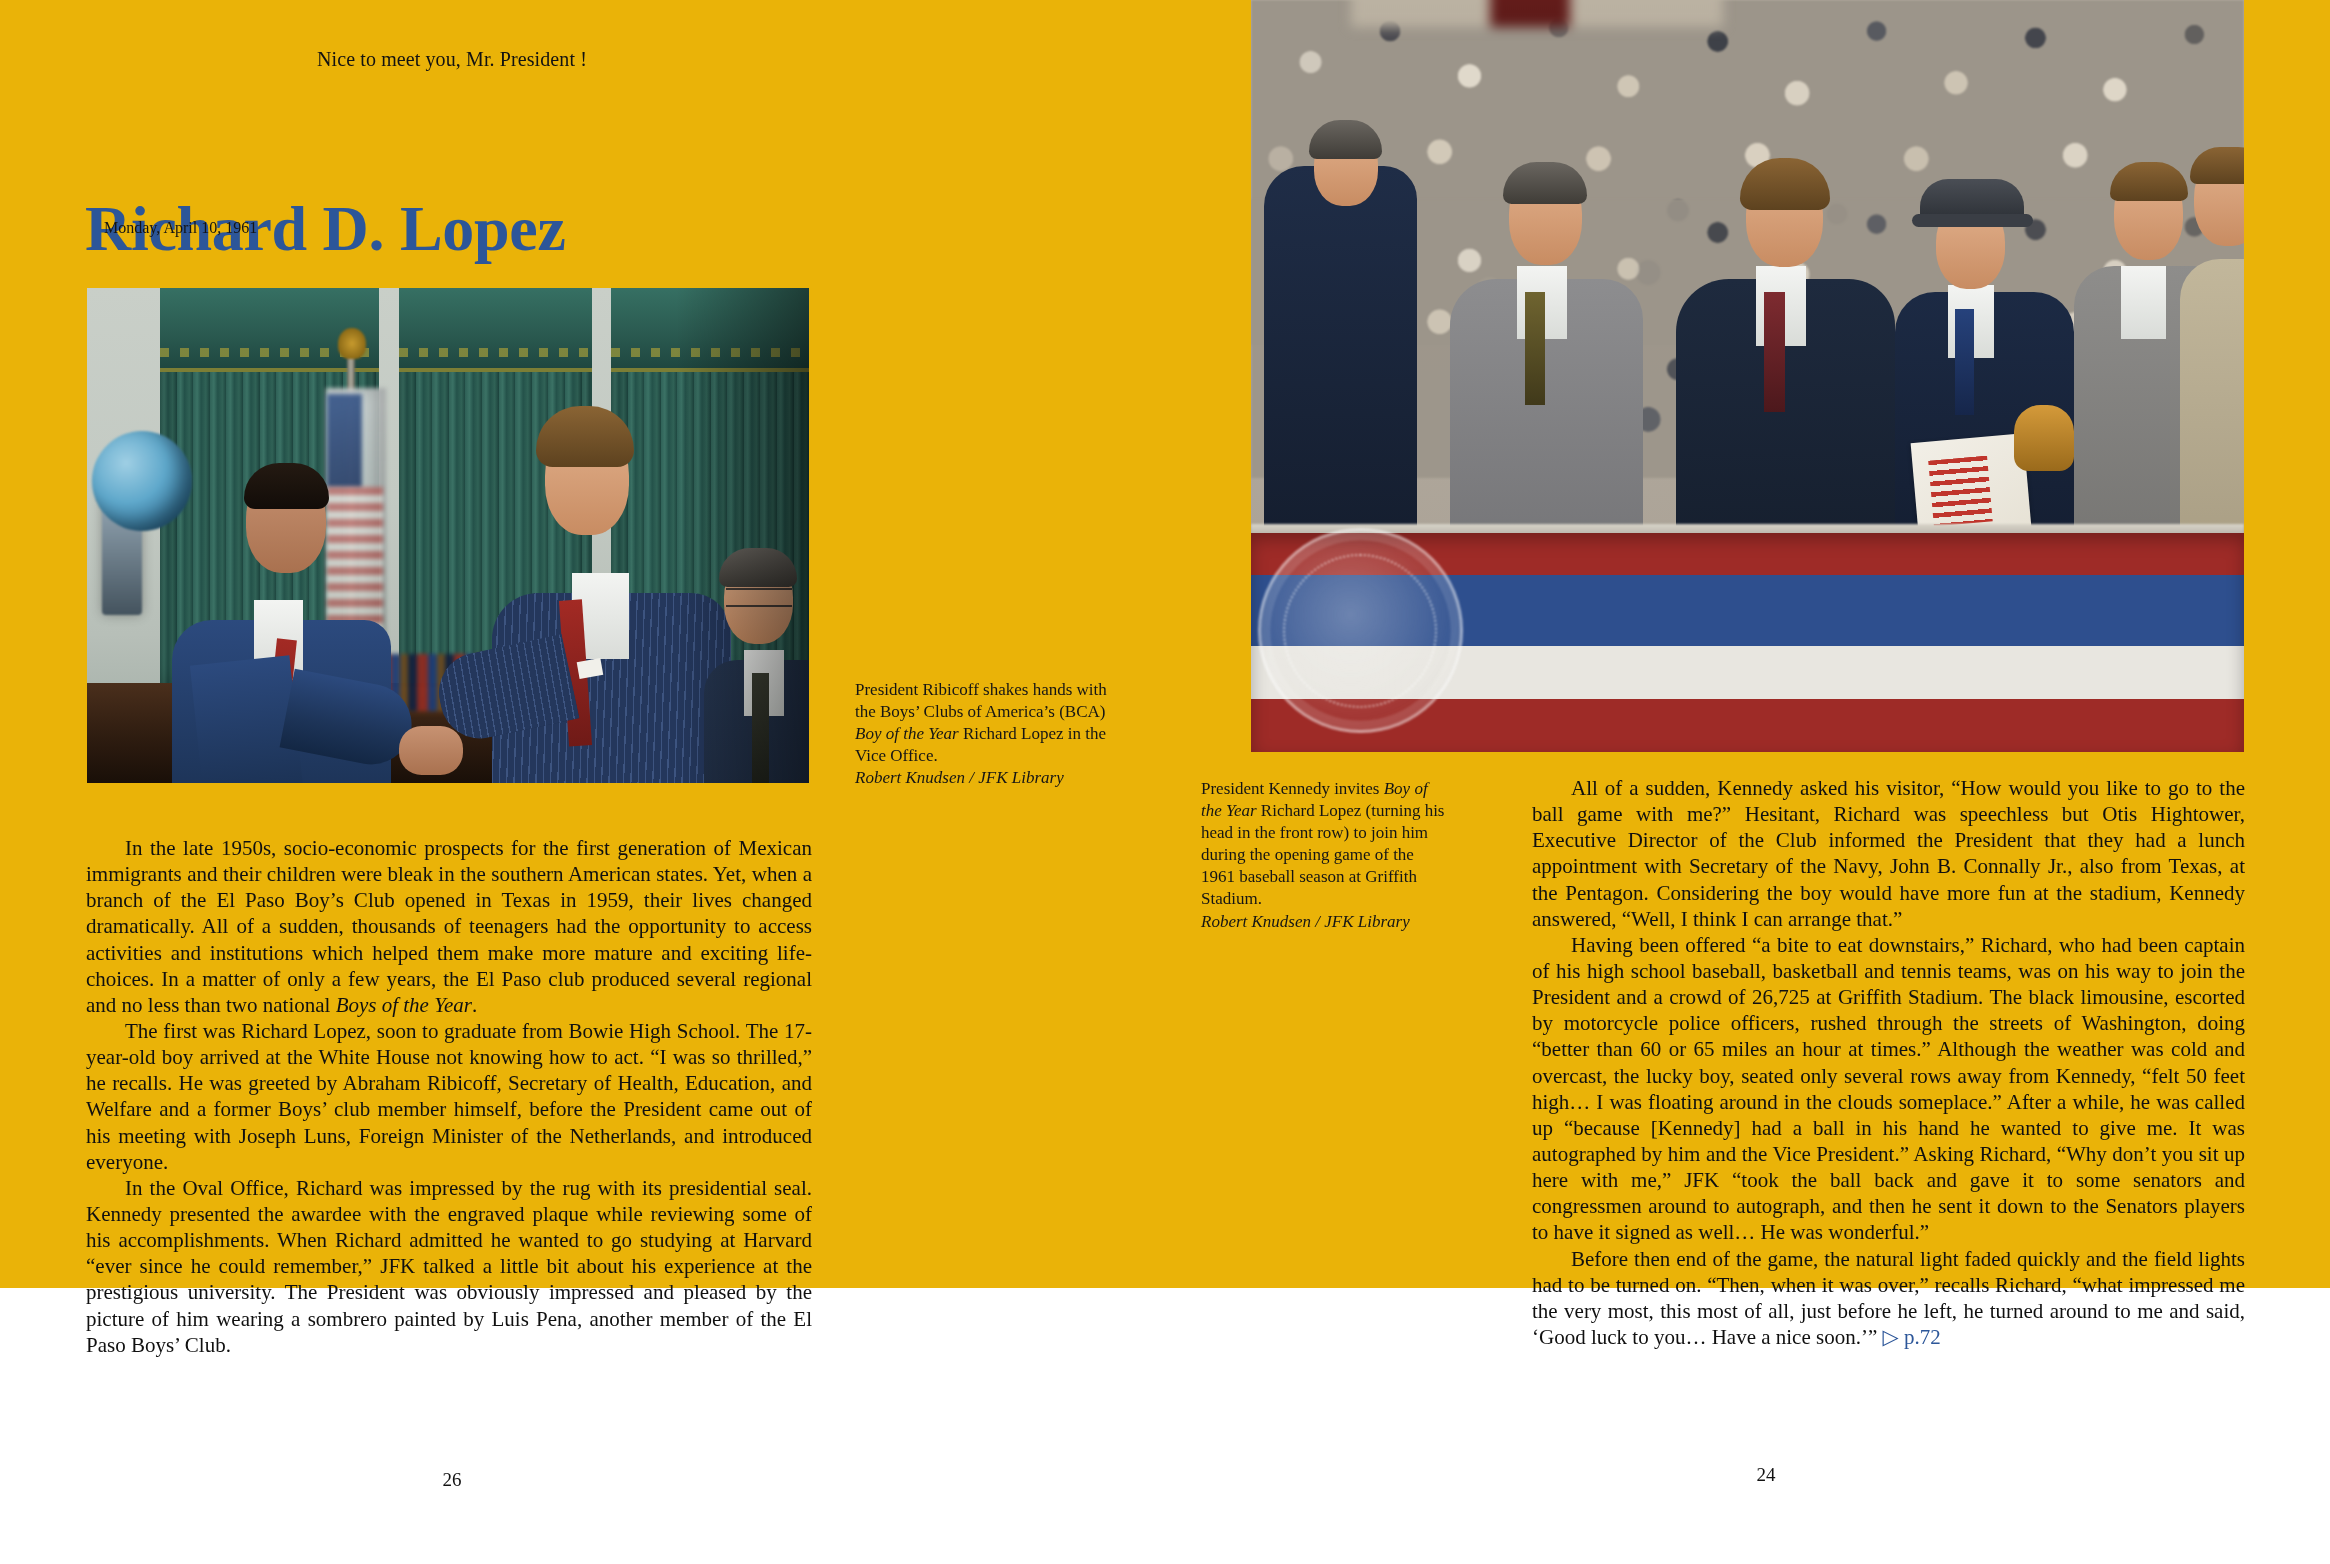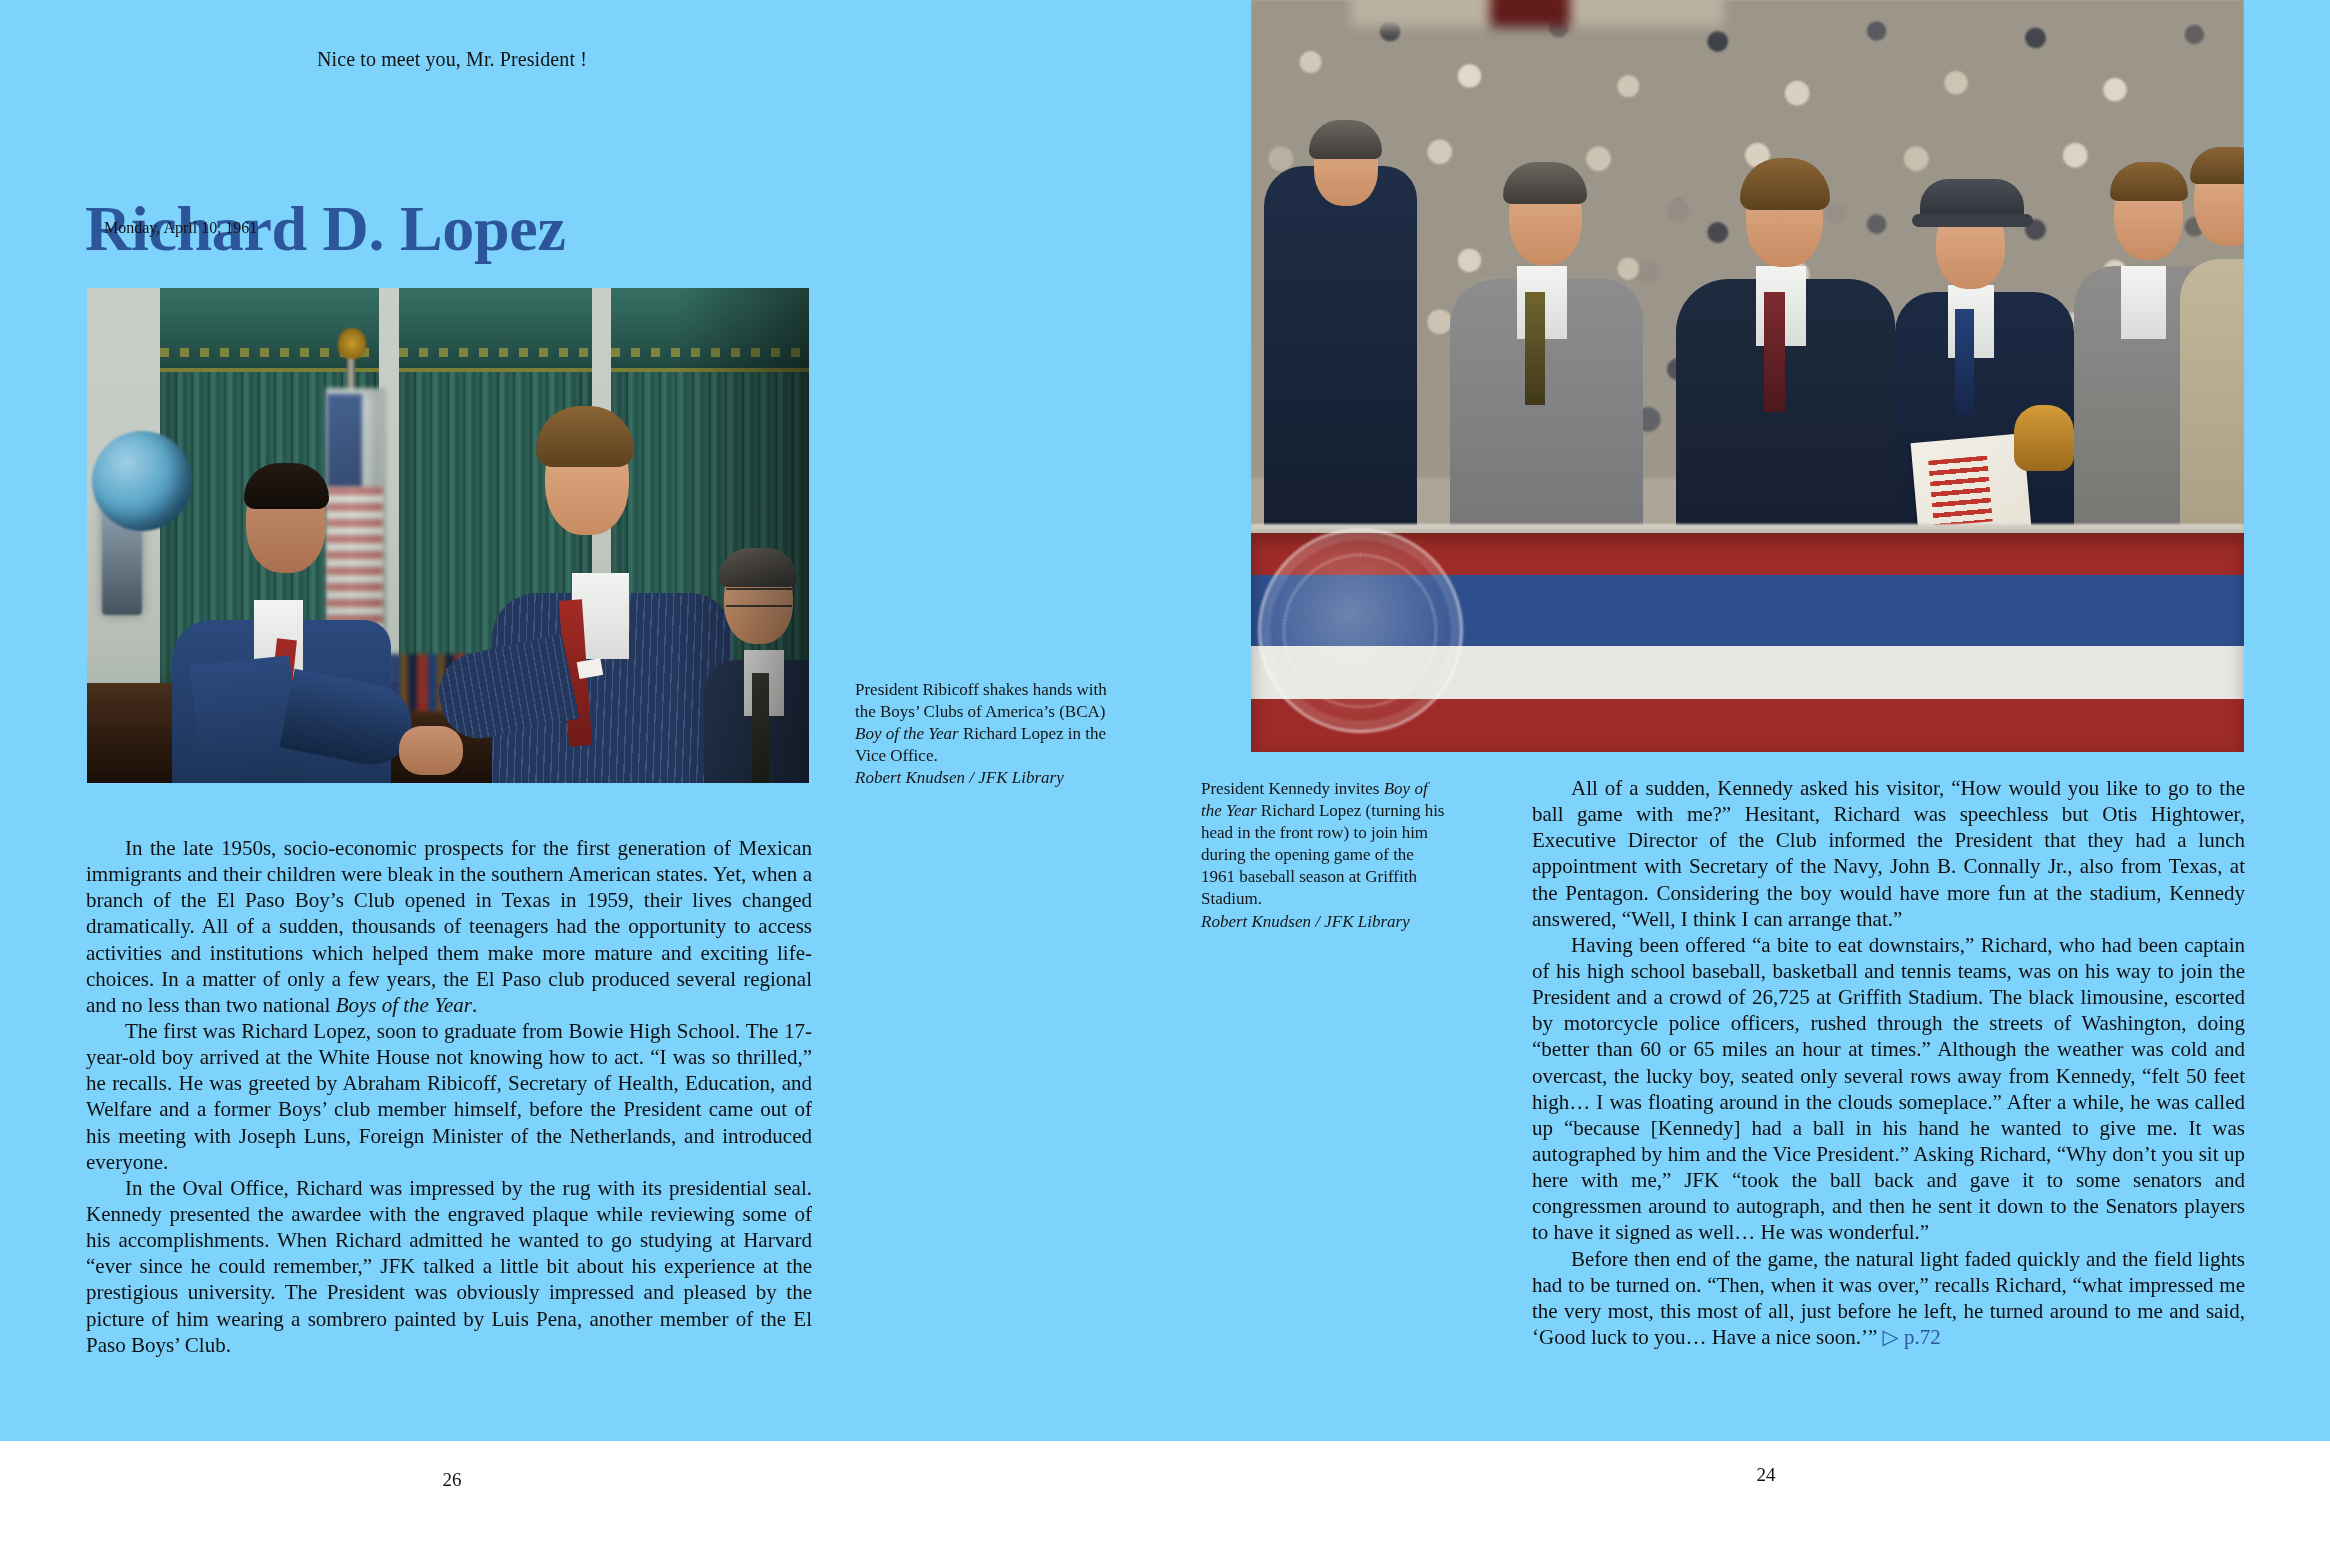--- a/index.html
+++ b/index.html
@@ -10,21 +10,21 @@
   body {
     width: 2330px;
     height: 1564px;
     position: relative;
     font-family: "Liberation Serif", "DejaVu Serif", serif;
     overflow: hidden;
   }
 
   
   .spread { position: absolute; inset: 0; background: #ffffff; }
-  .page { position: absolute; top: 0; height: 1441px; background: #7dd3fc; }
+  .page { position: absolute; top: 0; height: 1288px; background: #eab308; }
   .page-left  { left: 0;      width: 1253px; }
   .page-right { left: 1253px; width: 1078px; }
 
   
   .running-head {
     position: absolute;
     left: 80px; top: 48px; width: 744px;
     text-align: center;
     font-size: 20px;
     letter-spacing: 0.1px;

